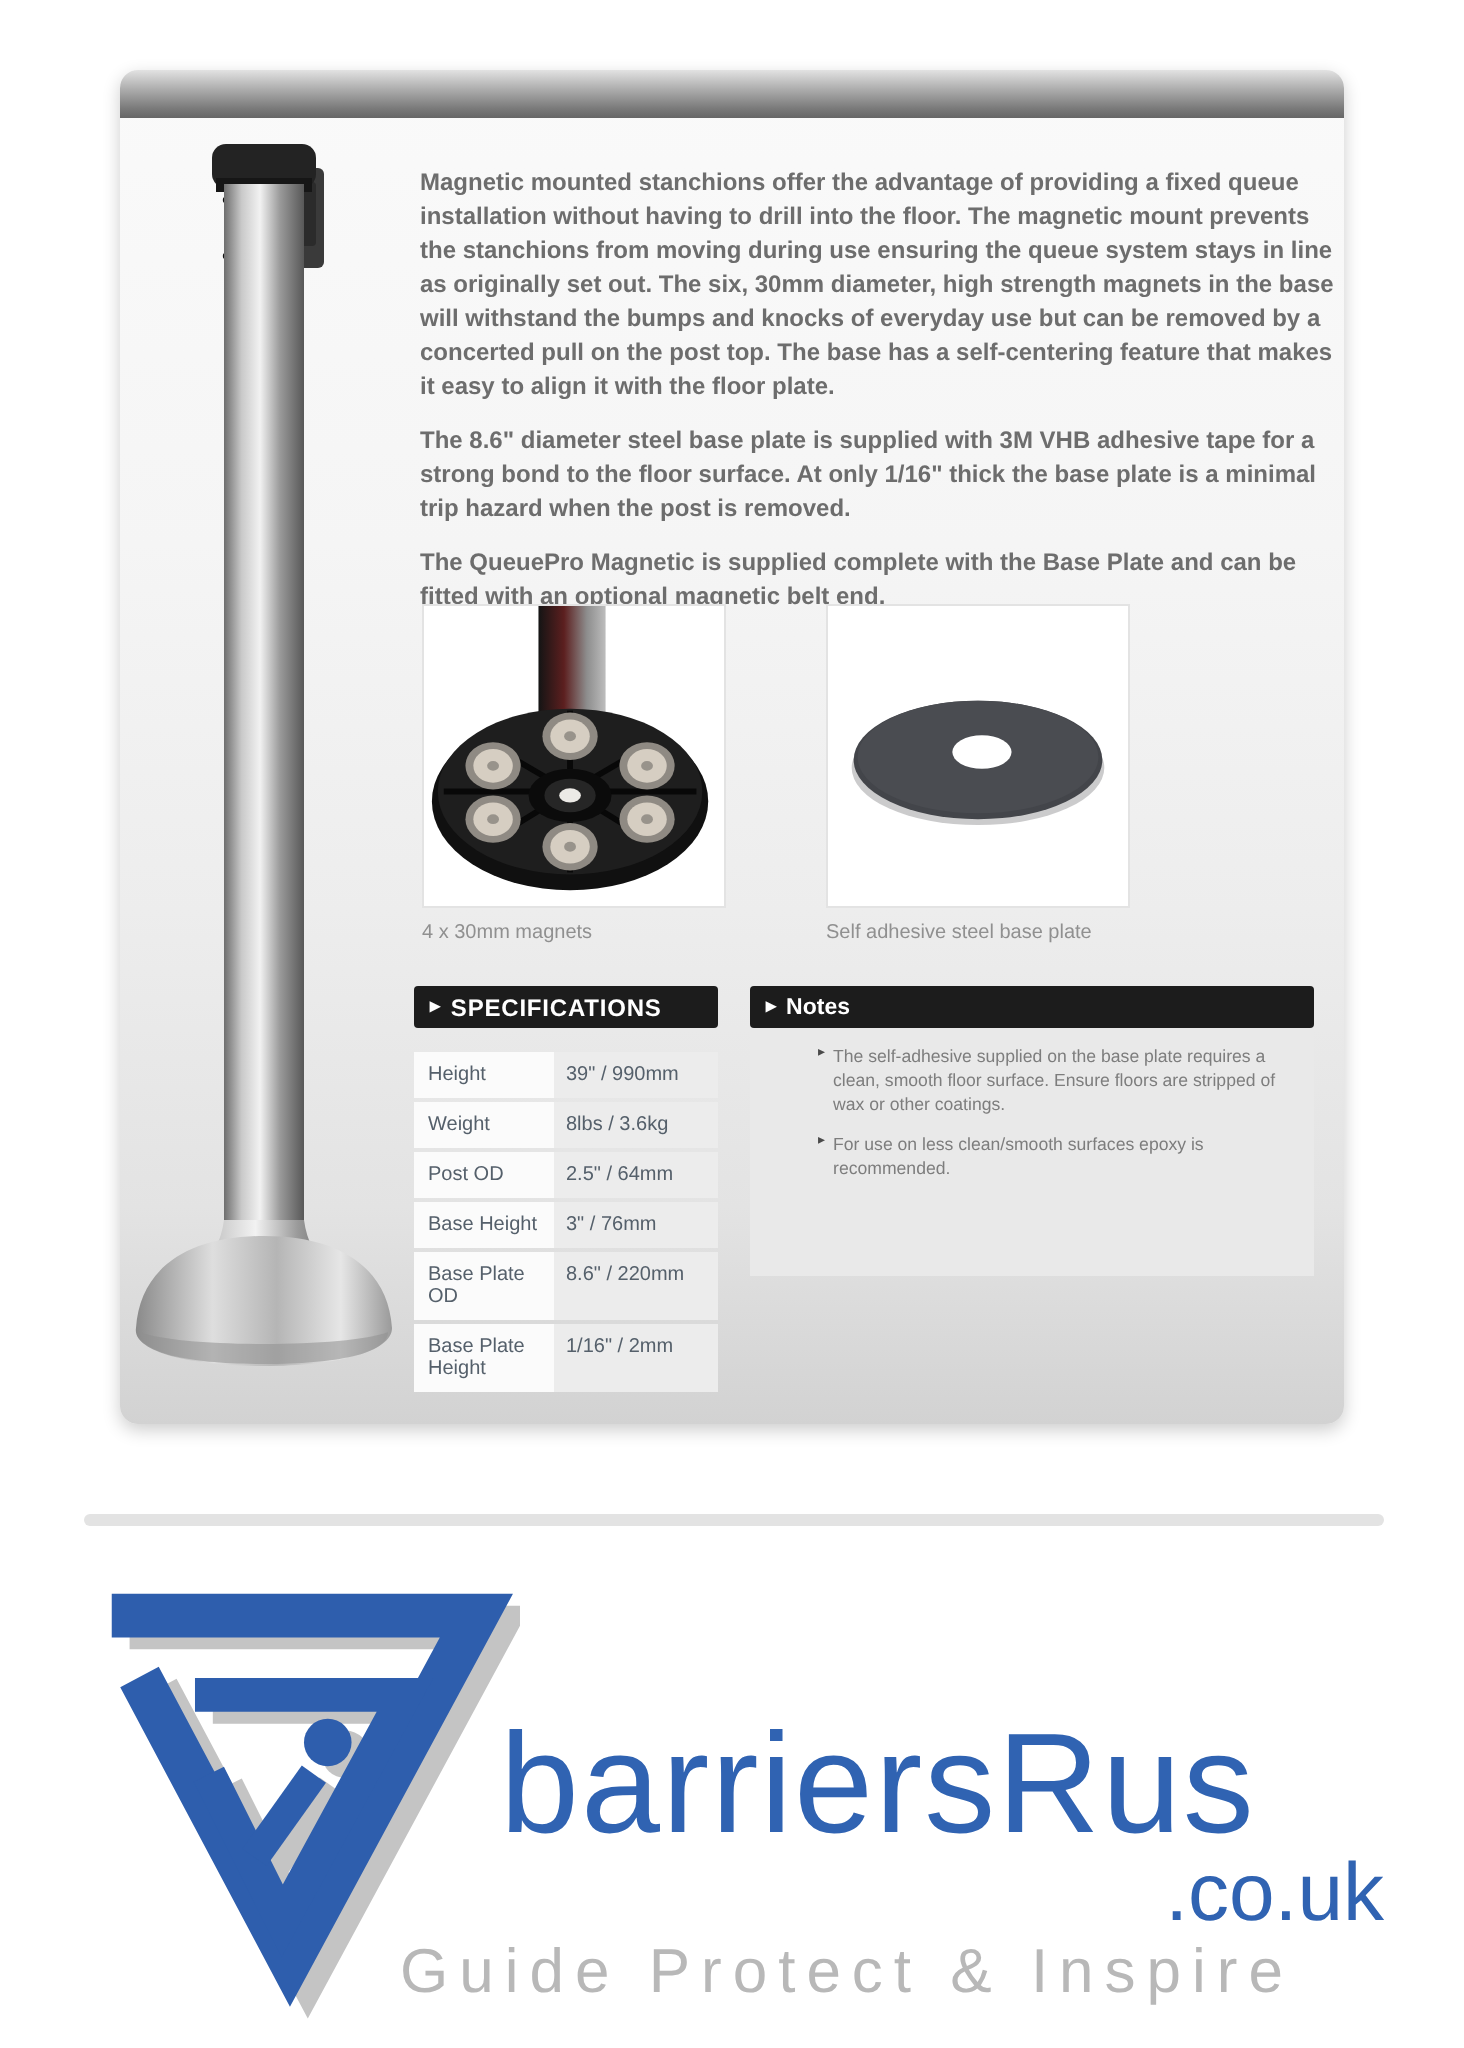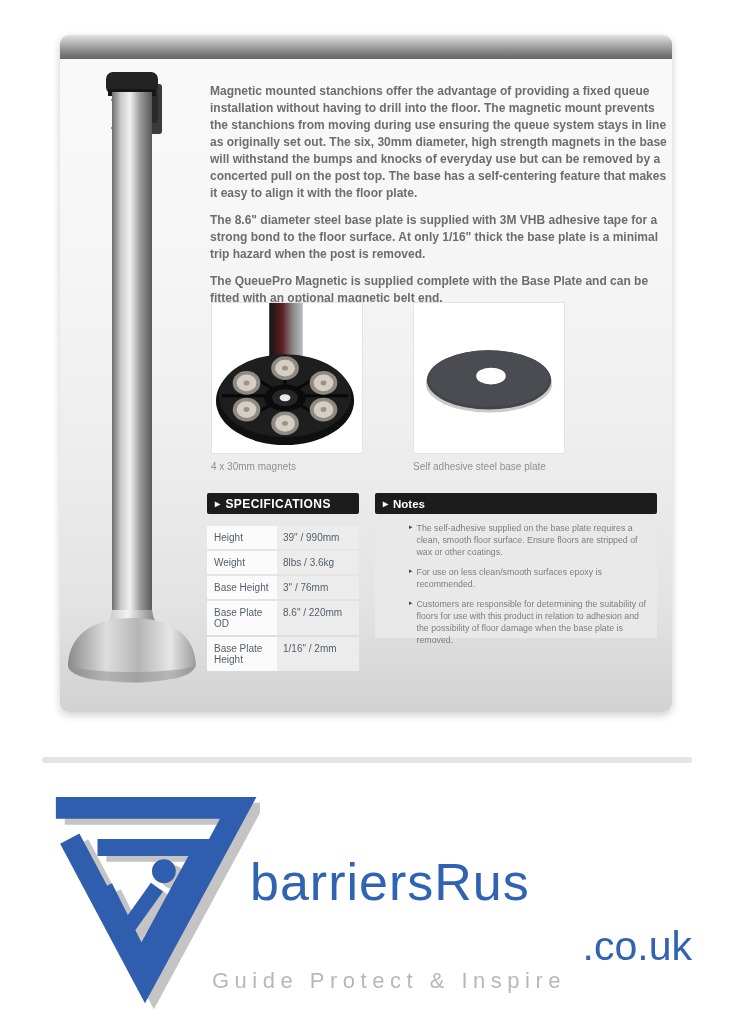--- a/index.html
+++ b/index.html
@@ -38,23 +38,23 @@
 
   .notes-panel{position:absolute;left:315px;top:479px;width:282px;height:124px;background:#e9e9e9;
         box-sizing:border-box;padding:8px 10px;}
   .note-item{display:flex;margin-bottom:8px;font-size:8.8px;line-height:12px;color:#7d7d7d;margin-left:24px;}
   .note-item .arrow{font-size:7px;color:#4a4a4a;margin:1px 4px 0 0;line-height:1;}
 
   
   .divider{position:absolute;left:42px;top:757px;width:650px;height:6px;background:#e3e3e3;border-radius:3px;}
   .footer{position:absolute;left:0;top:760px;width:732px;height:264px;}
   .logo-icon{position:absolute;left:42px;top:22px;width:218px;height:230px;}
-  .brand-text{position:absolute;left:250px;top:92px;font-size:52px;letter-spacing:1px;color:#3063b2;white-space:nowrap;text-align:center;}
+  .brand-text{position:absolute;left:250px;top:92px;font-size:71px;letter-spacing:1px;color:#3063b2;white-space:nowrap;text-align:center;}
   .brand-domain{position:absolute;right:40px;top:163px;font-size:41px;color:#3063b2;white-space:nowrap;}
-  .brand-tagline{position:absolute;left:212px;top:208px;font-size:22px;letter-spacing:5.5px;color:#b8b8b8;white-space:nowrap;}
+  .brand-tagline{position:absolute;left:200px;top:208px;font-size:31px;letter-spacing:5.5px;color:#b8b8b8;white-space:nowrap;}
 </style>
 </head>
 <body>
 
 <div class="canvas">
 
   <div class="sheet">
     <div class="sheet-topbar"></div>
 
     <div class="stanchion-wrap">
@@ -179,20 +179,24 @@
     <div class="spec-table">
       <div class="spec-row">
         <div class="spec-label">Height</div>
         <div class="spec-value">39" / 990mm</div>
       </div>
       <div class="spec-row">
         <div class="spec-label">Weight</div>
         <div class="spec-value">8lbs / 3.6kg</div>
       </div>
       <div class="spec-row">
+        <div class="spec-label">Post OD</div>
+        <div class="spec-value">2.5" / 64mm</div>
+      </div>
+      <div class="spec-row">
         <div class="spec-label">Base Height</div>
         <div class="spec-value">3" / 76mm</div>
       </div>
       <div class="spec-row">
         <div class="spec-label">Base Plate OD</div>
         <div class="spec-value">8.6" / 220mm</div>
       </div>
       <div class="spec-row">
         <div class="spec-label">Base Plate Height</div>
         <div class="spec-value">1/16" / 2mm</div>
@@ -204,24 +208,20 @@
       <span>Notes</span>
     </div>
     <div class="notes-panel">
       <div class="note-item">
         <span class="arrow">▸</span>
         <span>The self-adhesive supplied on the base plate requires a clean, smooth floor surface.  Ensure floors are stripped of wax or other coatings.</span>
       </div>
       <div class="note-item">
         <span class="arrow">▸</span>
         <span>For use on less clean/smooth surfaces epoxy is recommended.</span>
-      </div>
-      <div class="note-item">
-        <span class="arrow">▸</span>
-        <span>Customers are responsible for determining the suitability of floors for use with this product in relation to adhesion and the possibility of floor damage when the base plate is removed.</span>
       </div>
     </div>
   </div>
 
   <div class="divider"></div>
 
   <div class="footer">
     <svg class="logo-icon" viewBox="0 0 220 232">
 
       <g transform="translate(9,6)" fill="none" stroke="#c4c4c4" stroke-width="22" stroke-linejoin="miter">

